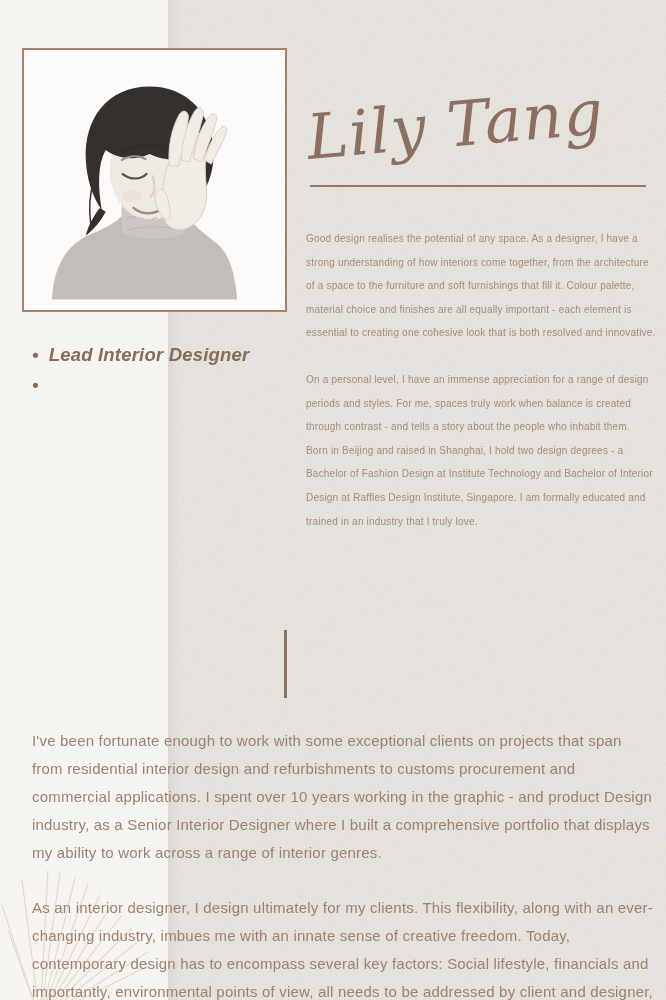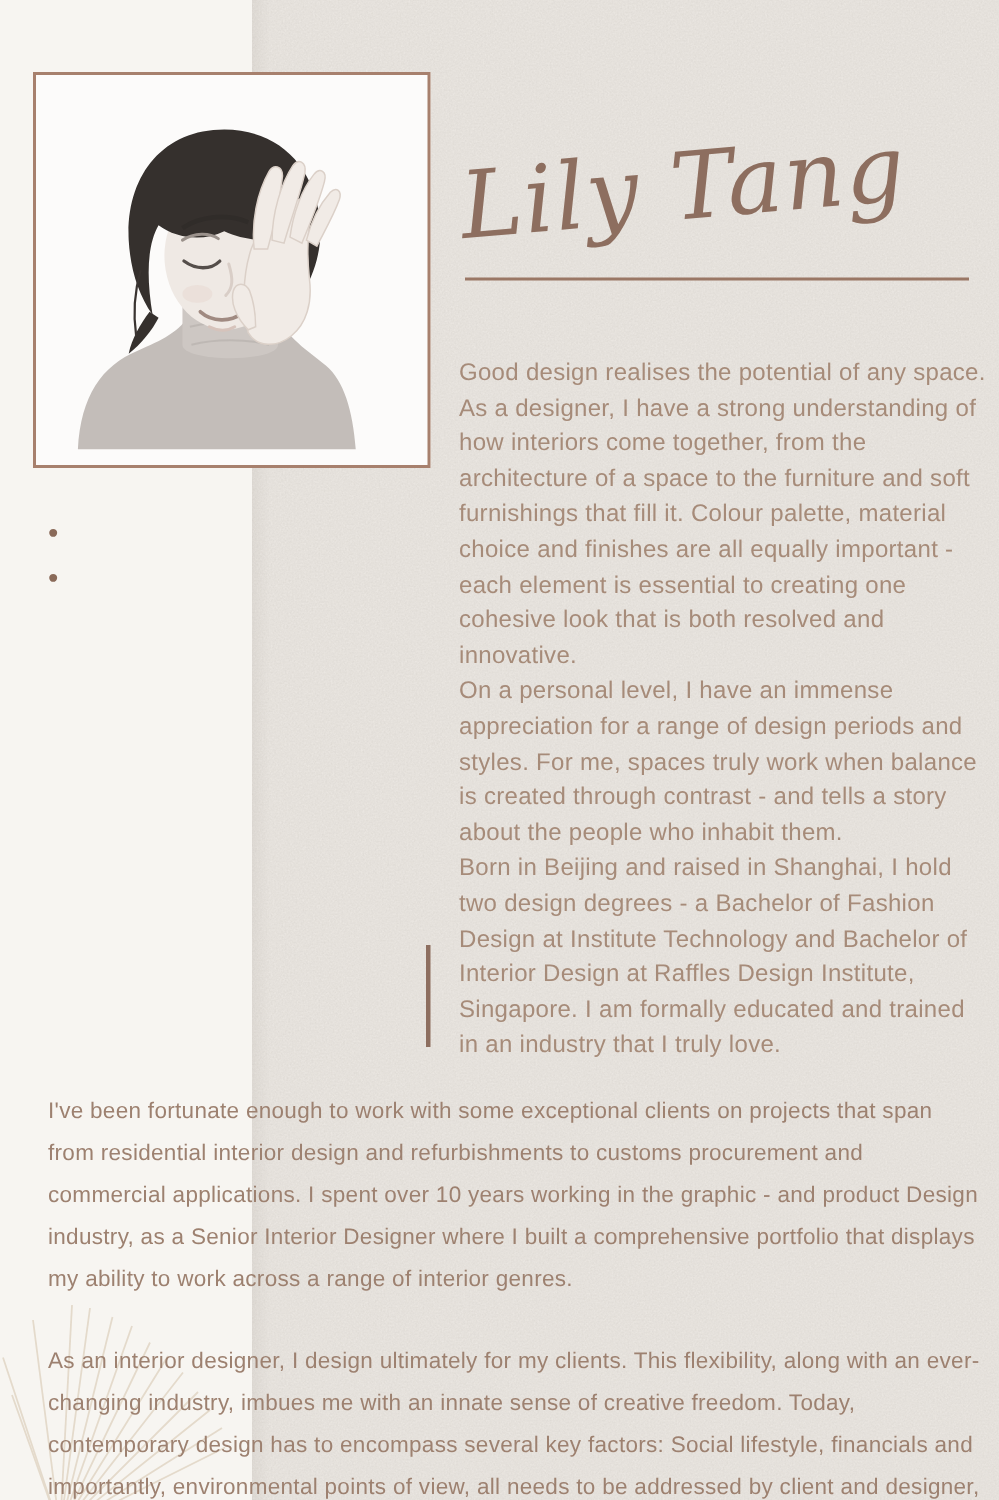--- a/index.html
+++ b/index.html
@@ -37,25 +37,25 @@
   .roles .role-label{white-space:pre-line;}
 
   .signature{position:absolute;left:292px;top:56px;width:372px;height:122px;z-index:2;}
   .signature text{
     font-family:"DejaVu Serif", serif;font-style:italic;
     fill:#8d6e5f;font-size:62px;letter-spacing:1px;
   }
   .sig-line{position:absolute;left:310px;top:185px;width:336px;height:2px;background:#9a7765;z-index:2;}
 
   .col-right{
-    position:absolute;left:306px;top:237px;width:354px;z-index:2;
-    color:#a68b79;font-size:16px;line-height:23.6px;letter-spacing:0.2px;
+    position:absolute;left:306px;top:227px;width:354px;z-index:2;
+    color:#a68b79;font-size:10px;line-height:23.6px;letter-spacing:0.2px;
   }
   .col-right p{margin:0;}
-  .col-right p.gap{}
+  .col-right p.gap{margin-top:23px;}
 
   .vbar{position:absolute;left:284px;top:630px;width:2.5px;height:68px;background:#8d6e5f;z-index:2;}
 
   .bottom-text{
     position:absolute;left:32px;top:727px;width:624px;z-index:2;
     color:#9d8170;font-size:15px;line-height:28px;letter-spacing:0.2px;
   }
   .bottom-text p{margin:0;}
   .bottom-text p.gap{margin-top:27px;}
 </style>
@@ -123,20 +123,21 @@
       <path d="M148,100 C148,82 154,62 162,50 C166,45 171,48 170,55 C166,72 160,88 156,102 Z" fill="#f1ebe6" stroke="#dbd0c8" stroke-width="1"></path>
       <path d="M160,98 C162,82 168,66 176,56 C180,51 185,54 183,61 C179,76 172,92 168,102 Z" fill="#f1ebe6" stroke="#dbd0c8" stroke-width="1"></path>
       <path d="M171,100 C174,88 180,76 187,68 C191,64 195,67 193,73 C189,84 182,96 178,104 Z" fill="#f1ebe6" stroke="#dbd0c8" stroke-width="1"></path>
       <path d="M132,160 C124,152 120,142 122,134 C124,128 130,128 133,134 C136,142 137,152 137,158 Z" fill="#f1ebe6" stroke="#dbd0c8" stroke-width="1"></path>
     </svg>
   </div>
 
   <ul class="roles">
     <li>
       <span class="dot">•</span>
+      <span class="role-label">Lead Interior Designer</span>
     </li>
     <li>
       <span class="dot">•</span>
     </li>
   </ul>
 
   <svg class="signature" viewBox="0 0 372 122">
     <text x="14" y="88" transform="rotate(-5 186 61)">Lily Tang</text>
   </svg>
   <div class="sig-line"></div>

